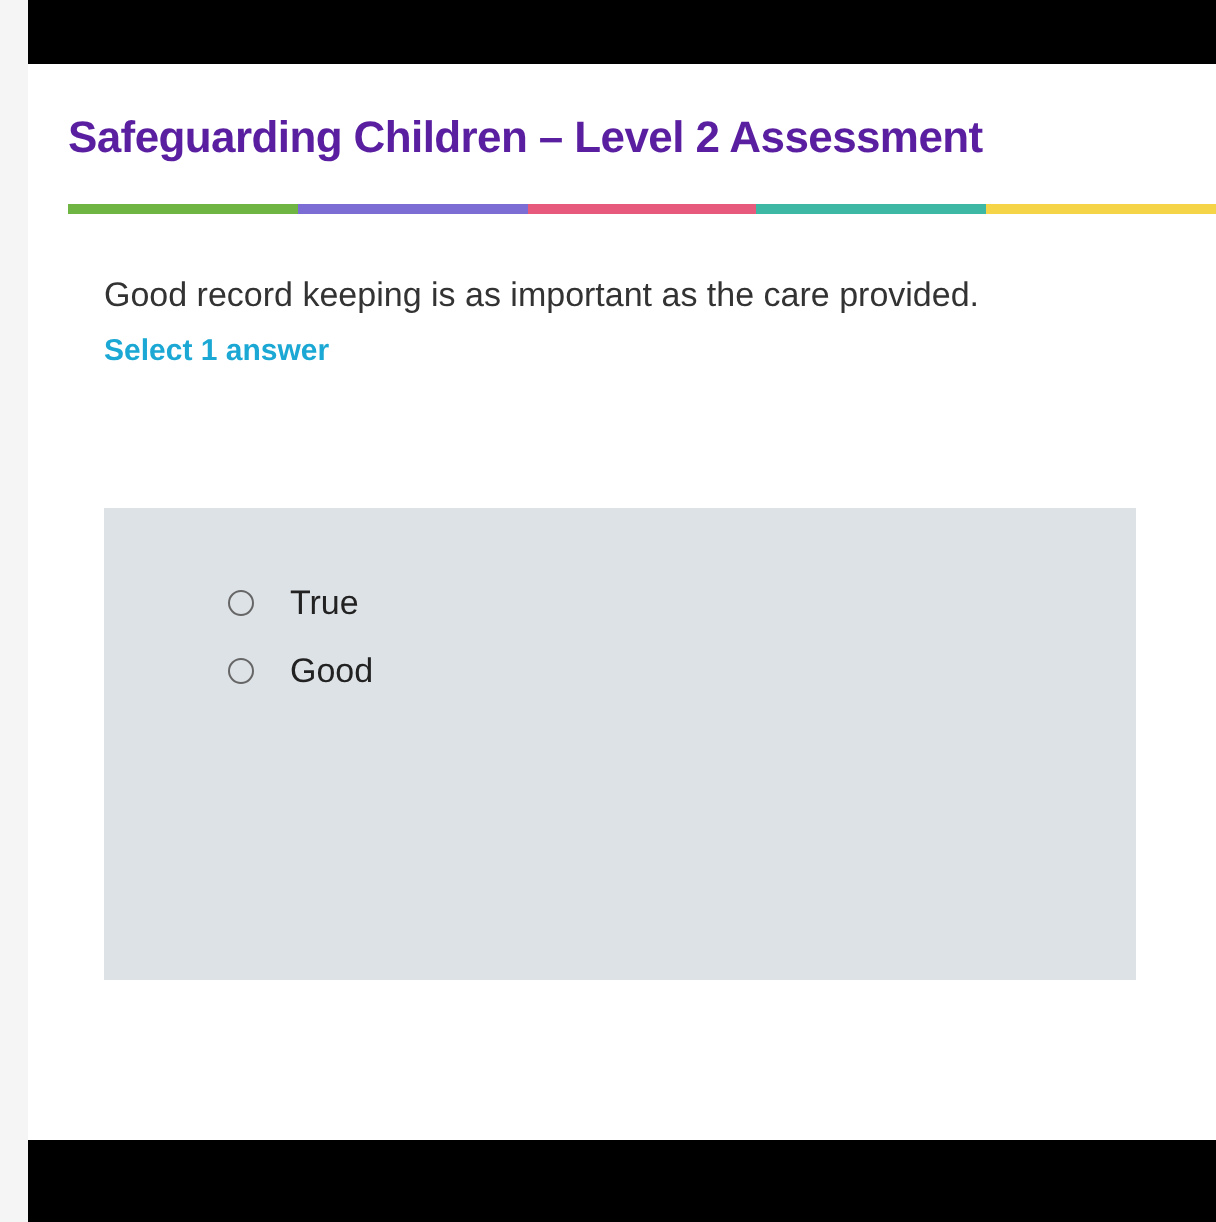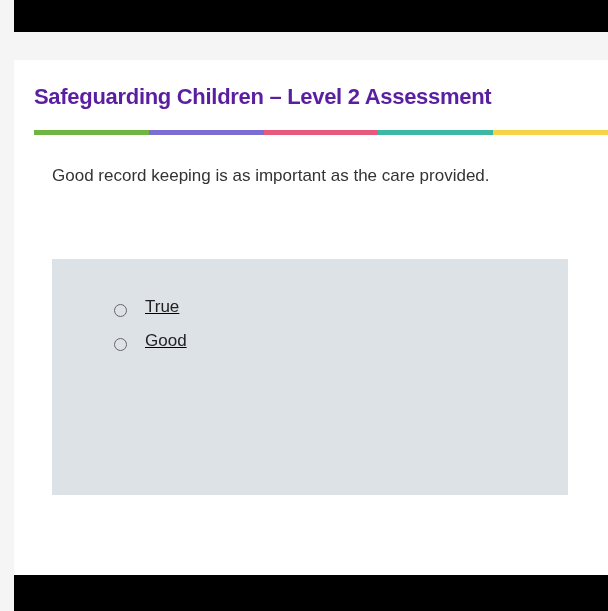--- a/index.html
+++ b/index.html
@@ -21,21 +21,20 @@
     }
     .black-bar-bottom {
       background: #000;
       height: 50px;
       margin-left: 14px;
     }
     .content-wrapper {
       background: #fff;
       margin-left: 14px;
       padding: 0;
-      margin-top: 28px;
     }
     .title-section {
       padding: 24px 0 0 20px;
     }
     .page-title {
       color: #5a1ea0;
       font-weight: bold;
       font-size: 22px;
       letter-spacing: -0.3px;
     }
@@ -66,24 +65,23 @@
       font-size: 15px;
       margin-top: 6px;
     }
     .answer-panel {
       background: #dde2e6;
       margin-top: 70px;
       padding: 38px 0 130px 62px;
     }
     .radio-option {
       display: flex;
-      align-items: flex-end;
+      align-items: center;
       margin-bottom: 14px;
       cursor: pointer;
-      text-decoration: underline;
     }
     .radio-circle {
       width: 13px;
       height: 13px;
       border: 1.5px solid #666;
       border-radius: 50%;
       margin-right: 18px;
       flex-shrink: 0;
     }
     .radio-label {
@@ -108,20 +106,21 @@
       <div class="color-segment seg-green"></div>
       <div class="color-segment seg-purple"></div>
       <div class="color-segment seg-pink"></div>
       <div class="color-segment seg-teal"></div>
       <div class="color-segment seg-yellow"></div>
     </div>
   </div>
 
   <div class="question-section">
     <div class="question-text">Good record keeping is as important as the care provided.</div>
+    <div class="instruction-text">Select 1 answer</div>
 
     <div class="answer-panel">
       <label class="radio-option">
         <span class="radio-circle"></span>
         <span class="radio-label">True</span>
       </label>
       <label class="radio-option">
         <span class="radio-circle"></span>
         <span class="radio-label">Good</span>
       </label>

